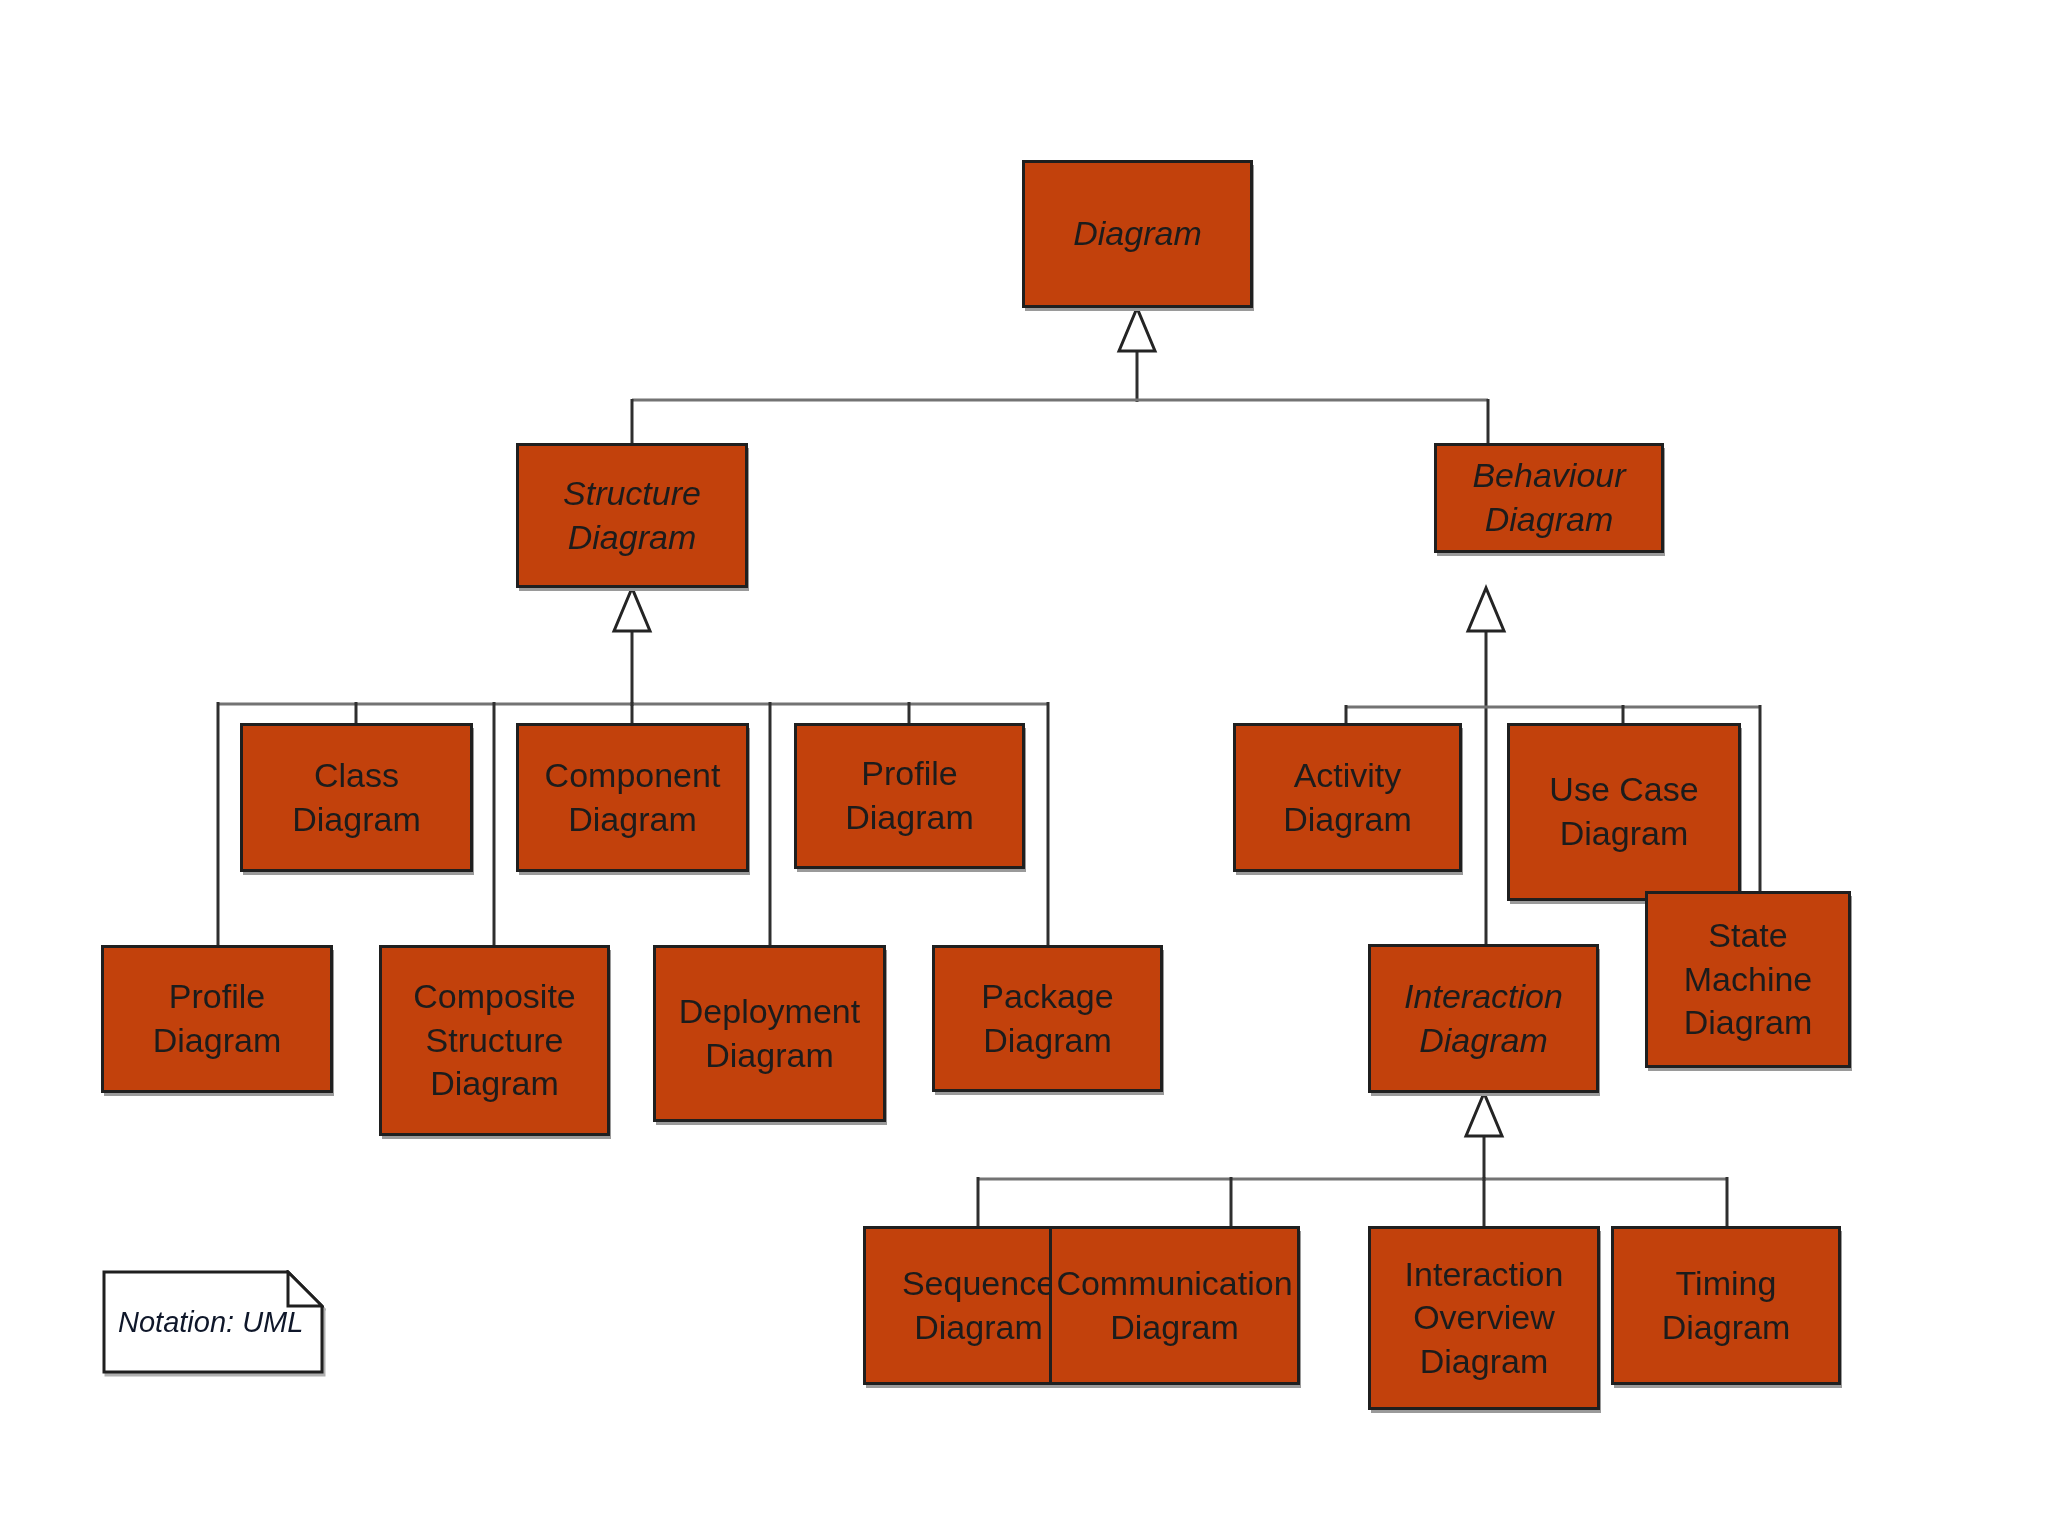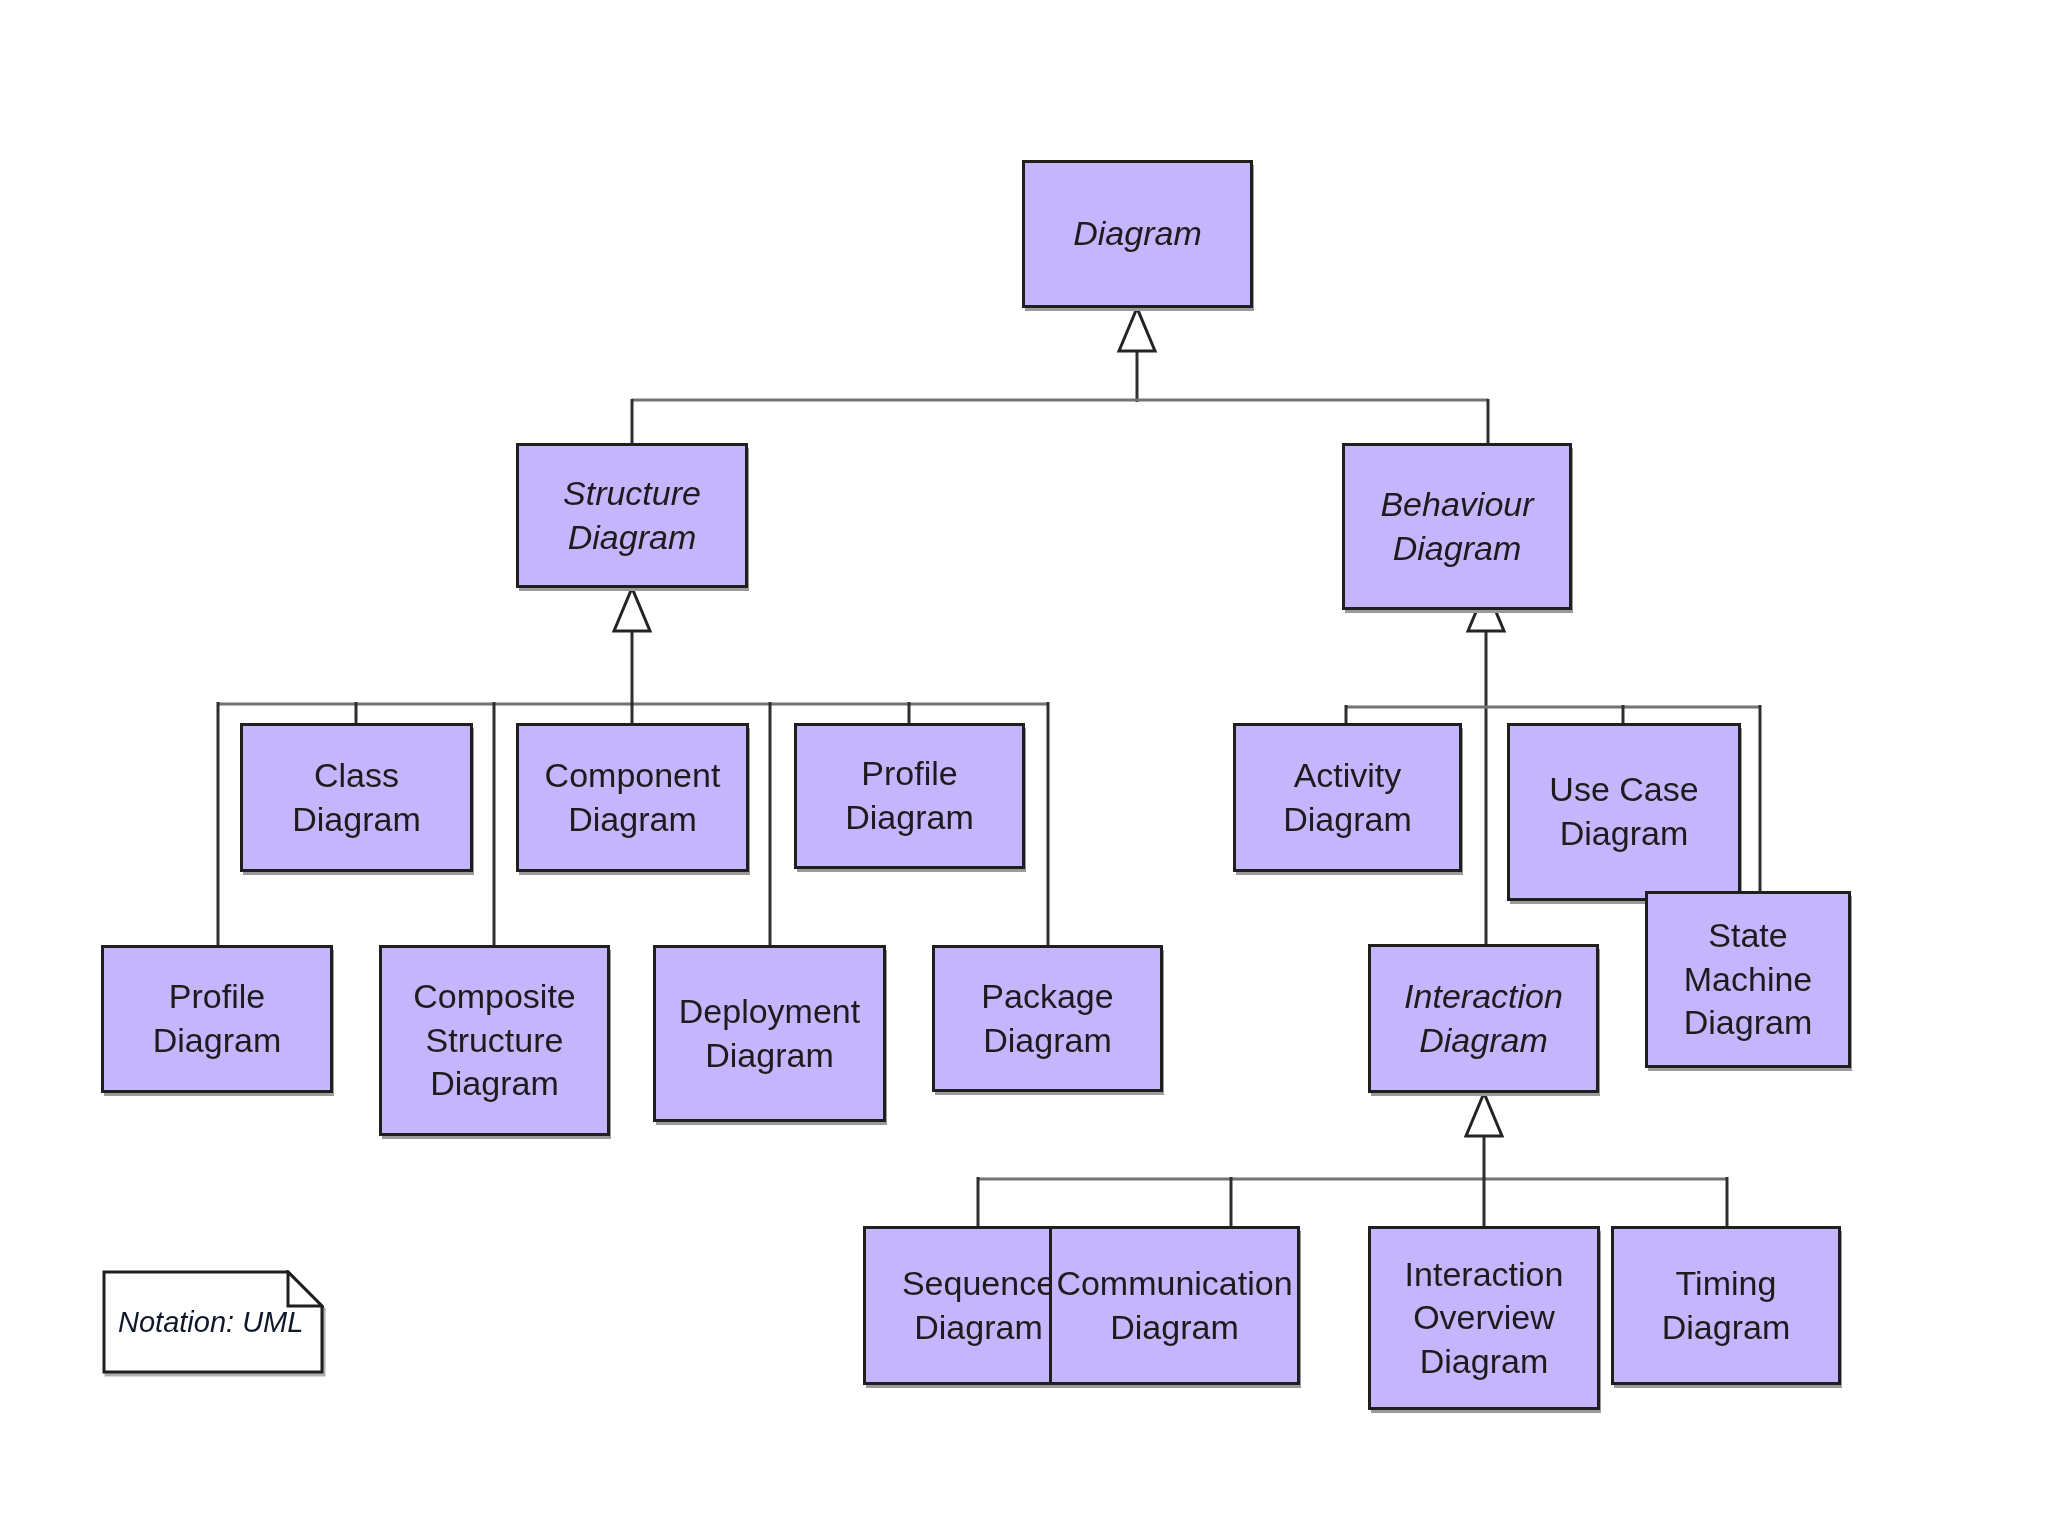--- a/index.html
+++ b/index.html
@@ -11,21 +11,21 @@
     color:#1c1c1c;
     overflow:hidden;
   }
   svg.wires{position:absolute;left:0;top:0;width:2048px;height:1536px;}
   .wires line.h{stroke:#737373;stroke-width:3;}
   .wires line.v{stroke:#2f2f2f;stroke-width:3;}
   .wires polygon.arrow{fill:#ffffff;stroke:#242424;stroke-width:3;}
   .node{
     position:absolute;
     box-sizing:border-box;
-    background:#c4b5fd;
+    background:#c2410c;
     border:3px solid #1f1f1f;
     box-shadow:2px 4px 0 -1px #9a9a9a;
     display:flex;align-items:center;justify-content:center;
     font-size:34px;line-height:1.28;
     text-align:center;
   }
   .node span{white-space:pre-line;text-align:center;display:block;}
   .abstract{font-style:italic;}
   .note{position:absolute;left:102px;top:1270px;width:222px;height:104px;}
   .note svg{position:absolute;left:0;top:0;filter:drop-shadow(2px 3px 0 #b0b0b0);}
@@ -79,21 +79,21 @@
   </svg>
 
   <div class="node abstract" style="left:1022px;top:160px;width:231px;height:148px">
     <span>Diagram</span>
   </div>
 
   <div class="node abstract" style="left:516px;top:443px;width:232px;height:145px">
     <span>Structure
 Diagram</span>
   </div>
-  <div class="node abstract" style="left:1342px;top:443px;width:230px;height:167px">
+  <div class="node abstract" style="left:1434px;top:443px;width:230px;height:110px">
     <span>Behaviour
 Diagram</span>
   </div>
 
   <div class="node" style="left:240px;top:723px;width:233px;height:149px">
     <span>Class
 Diagram</span>
   </div>
   <div class="node" style="left:516px;top:723px;width:233px;height:149px">
     <span>Component

